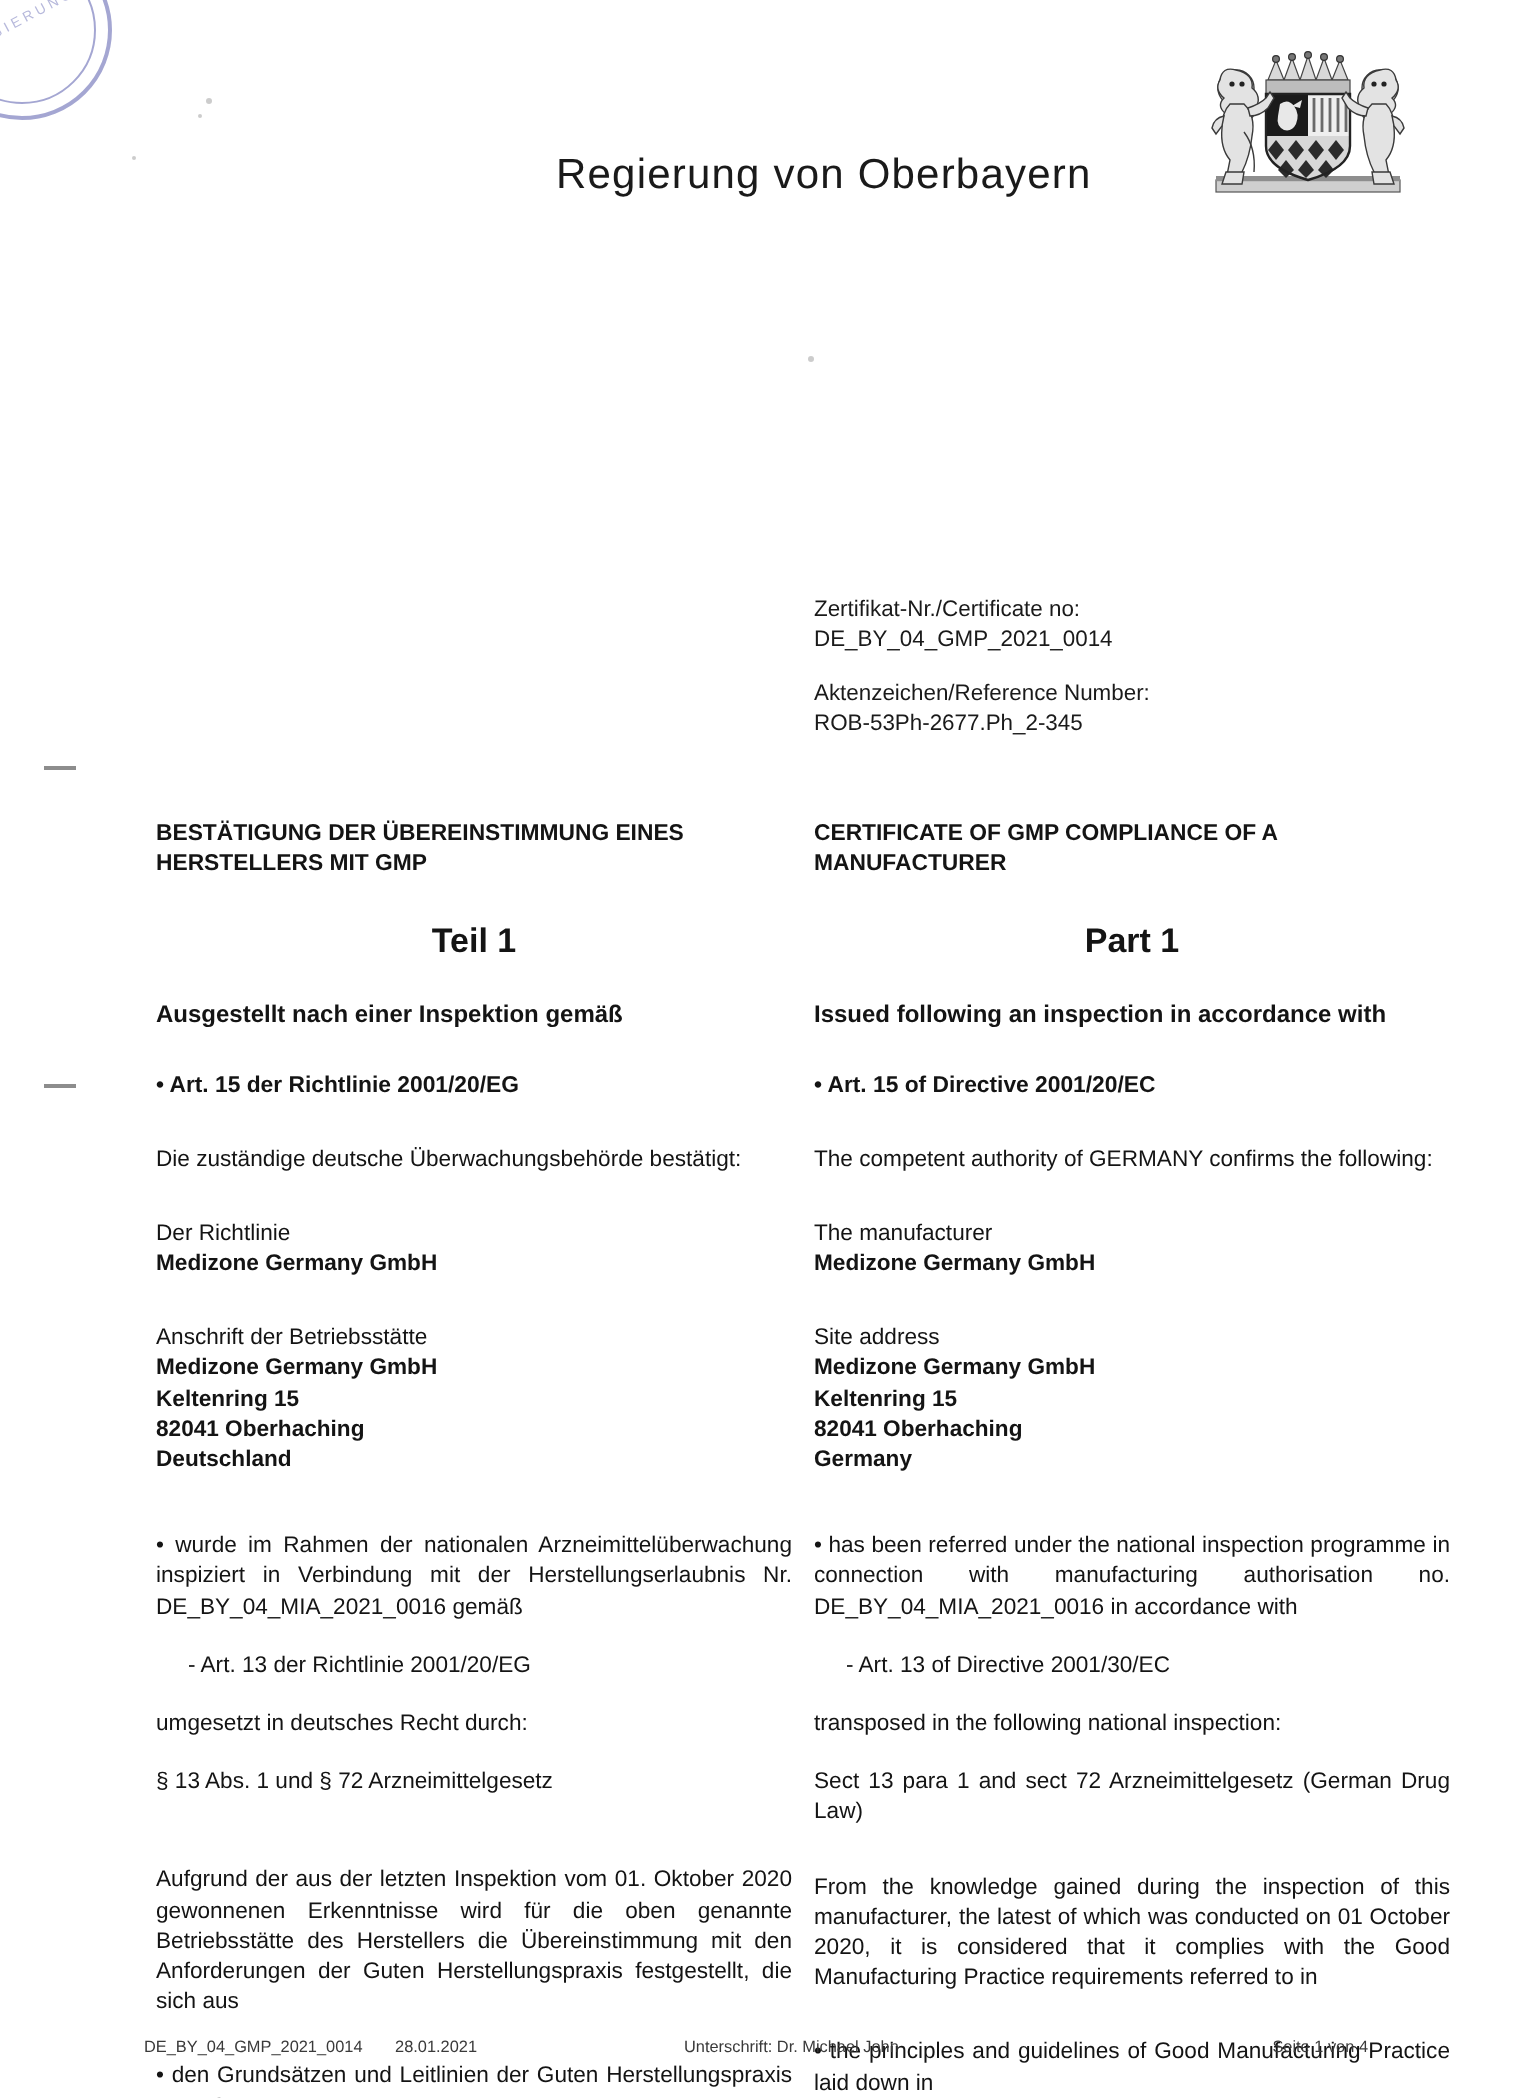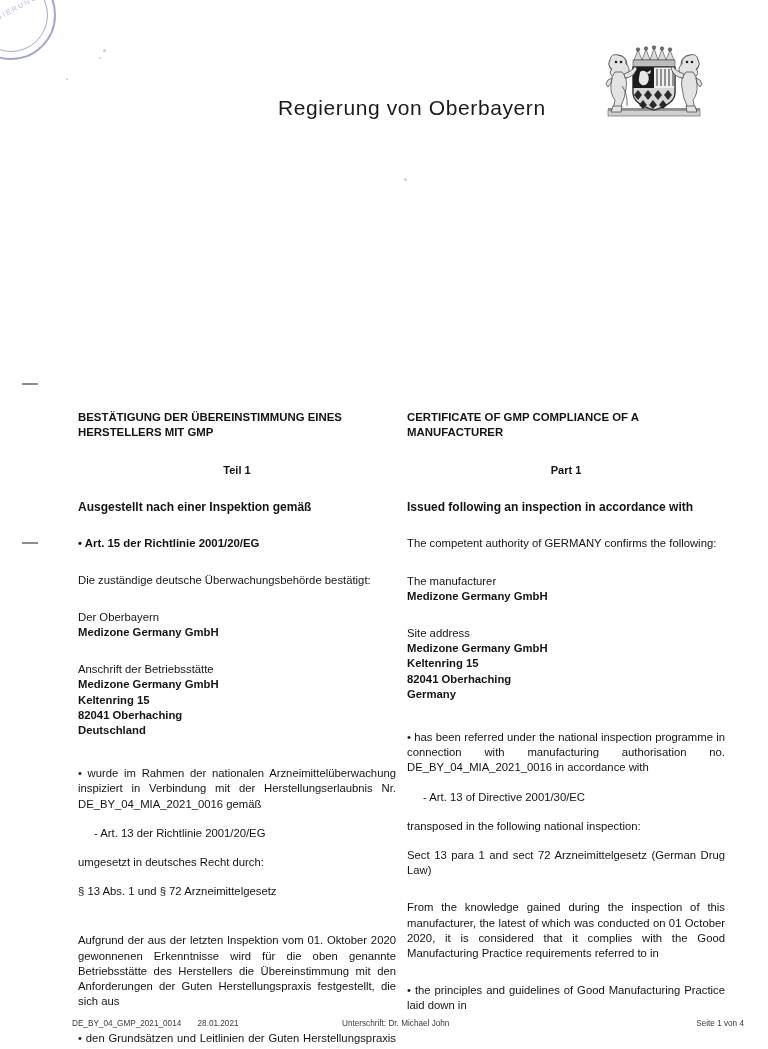--- a/index.html
+++ b/index.html
@@ -63,21 +63,21 @@
     left: 22px;
     width: 16px;
     height: 2px;
     background: #8d8d8d;
   }
 
   
   .header {
     position: absolute;
     left: 0;
-    top: 84px;
+    top: 64px;
     width: 768px;
     height: 50px;
   }
   .authority-name {
     position: absolute;
     left: 278px;
     top: 12px;
     font-size: 21px;
     letter-spacing: .6px;
     color: #1a1a1a;
@@ -123,21 +123,21 @@
   .title {
     font-weight: bold;
     text-align: left;
     font-size: 11.4px;
     line-height: 15px;
     margin: 0 0 23px 0;
   }
   .part {
     font-weight: bold;
     text-align: center;
-    font-size: 11px;
+    font-size: 17px;
     margin: 0 0 22px 0;
   }
   .lead {
     font-weight: bold;
     font-size: 12px;
     margin: 16px 0 21px 0;
   }
   .bullet-bold {
     font-weight: bold;
     font-size: 11.4px;
@@ -153,21 +153,21 @@
   .gap-lg { height: 20px; }
 
   .addr-line { display: block; font-weight: bold; }
   .label-line { display: block; }
 
   
   .footer {
     position: absolute;
     left: 0;
     bottom: 14px;
-    width: 768px;
+    width: 708px;
     height: 16px;
     font-size: 8.2px;
     color: #3a3a3a;
   }
   .footer-left {
     position: absolute;
     left: 72px;
     top: 0;
     white-space: nowrap;
   }
@@ -259,34 +259,44 @@
           <path d="M24 36 q6 -2 9 -5 l2 -3 l2 3 l-3 5 q-4 4 -9 4 z"></path>
           <path d="M12 40 q-5 1 -6 6 l2 3 l3 -4 z"></path>
           <path d="M13 68 l-2 6 h10 l1 -6 z"></path>
         </g>
         <circle cx="92" cy="24" r="1.3" fill="#222" stroke="none"></circle>
         <circle cx="87" cy="24" r="1.3" fill="#222" stroke="none"></circle>
       </g>
     </svg>
   </div>
 
+  <div class="cert-block">
+    <div class="grp">
+      <div>Zertifikat-Nr./Certificate no:</div>
+      <div>DE_BY_04_GMP_2021_0014</div>
+    </div>
+    <div class="grp">
+      <div>Aktenzeichen/Reference Number:</div>
+      <div>ROB-53Ph-2677.Ph_2-345</div>
+    </div>
+  </div>
 
   <div class="columns">
 
     <div class="col col-de">
       <div class="title">BESTÄTIGUNG DER ÜBEREINSTIMMUNG EINES HERSTELLERS MIT GMP</div>
       <div class="part">Teil 1</div>
       <div class="lead">Ausgestellt nach einer Inspektion gemäß</div>
       <div class="bullet-bold">• Art. 15 der Richtlinie 2001/20/EG</div>
 
       <div class="para">Die zuständige deutsche Überwachungsbehörde bestätigt:</div>
       <div class="gap-sm"></div>
 
       <div class="para">
-        <span class="label-line">Der Oberbayern</span>
+        <span class="label-line">Der Richtlinie</span>
         <span class="addr-line">Medizone Germany GmbH</span>
       </div>
       <div class="gap-sm"></div>
 
       <div class="para">
         <span class="label-line">Anschrift der Betriebsstätte</span>
         <span class="addr-line">Medizone Germany GmbH</span>
         <span class="addr-line">Keltenring 15</span>
         <span class="addr-line">82041 Oberhaching</span>
         <span class="addr-line">Deutschland</span>
@@ -305,20 +315,21 @@
       <div class="gap-sm"></div>
 
       <div class="para">• den Grundsätzen und Leitlinien der Guten Herstellungspraxis gemäß</div>
 
     </div>
 
     <div class="col col-en">
       <div class="title">CERTIFICATE OF GMP COMPLIANCE OF A MANUFACTURER</div>
       <div class="part">Part 1</div>
       <div class="lead">Issued following an inspection in accordance with</div>
+      <div class="bullet-bold">• Art. 15 of Directive 2001/20/EC</div>
 
       <div class="para">The competent authority of GERMANY confirms the following:</div>
       <div class="gap-sm"></div>
 
       <div class="para">
         <span class="label-line">The manufacturer</span>
         <span class="addr-line">Medizone Germany GmbH</span>
       </div>
       <div class="gap-sm"></div>
 

